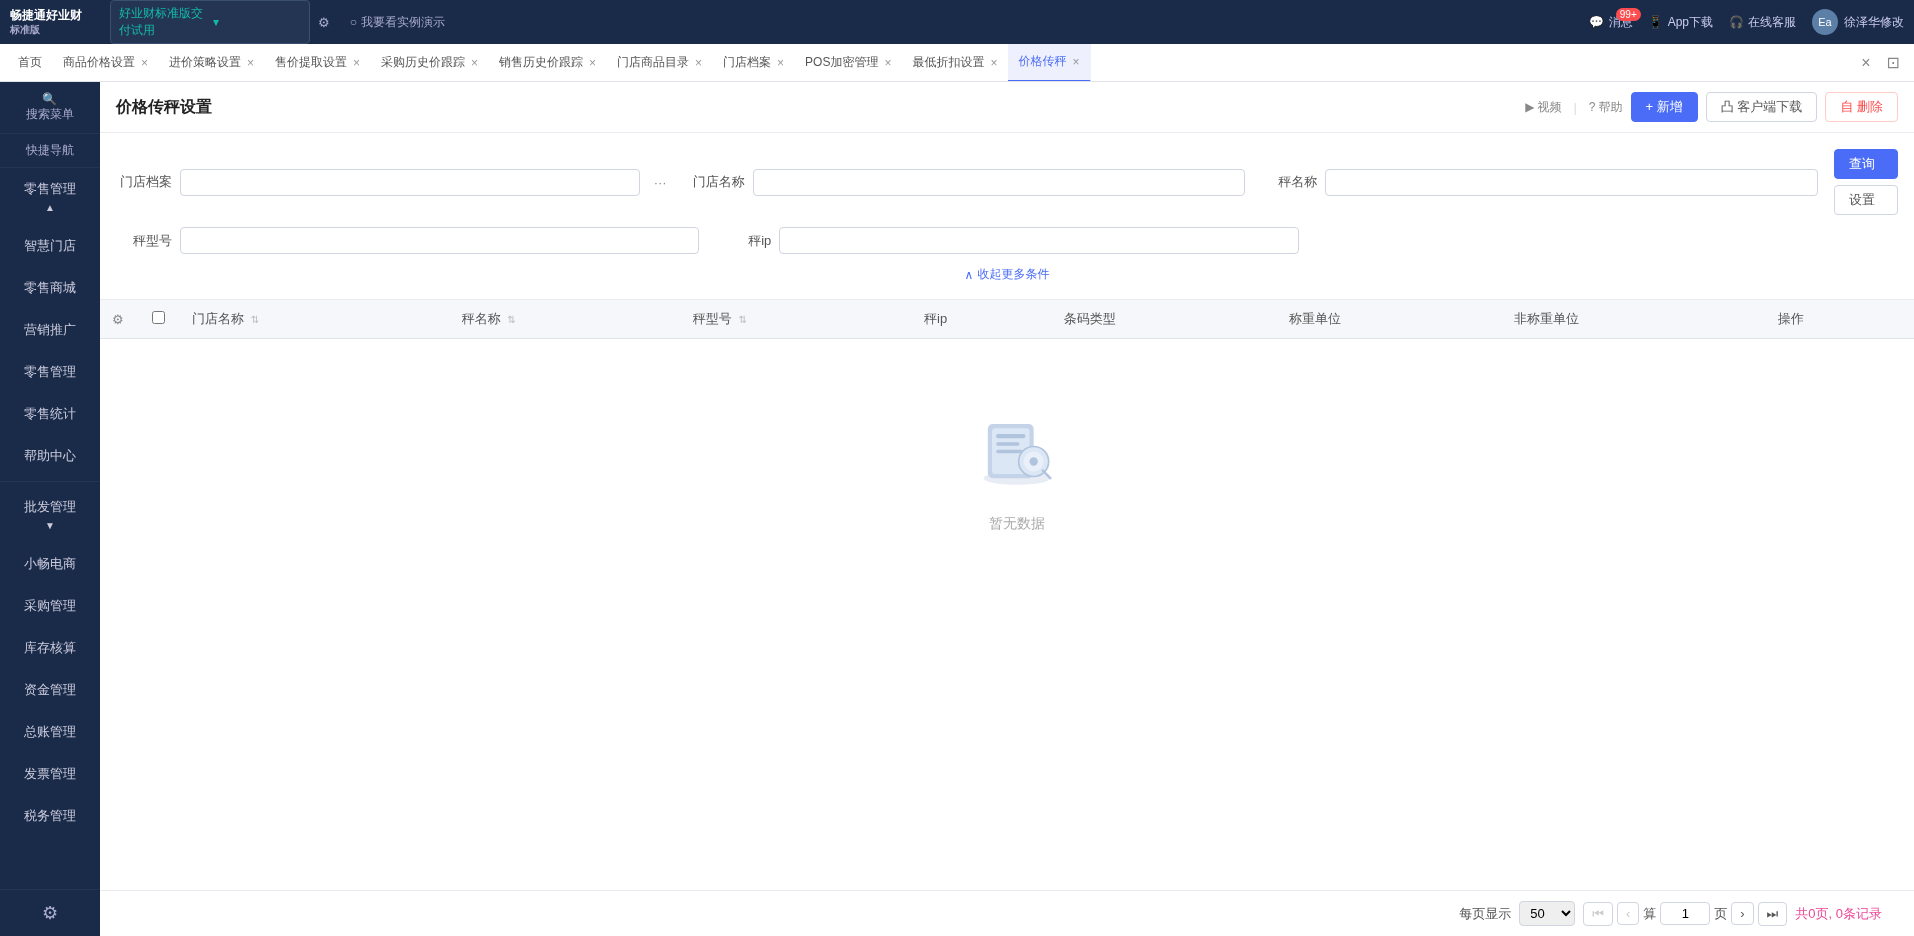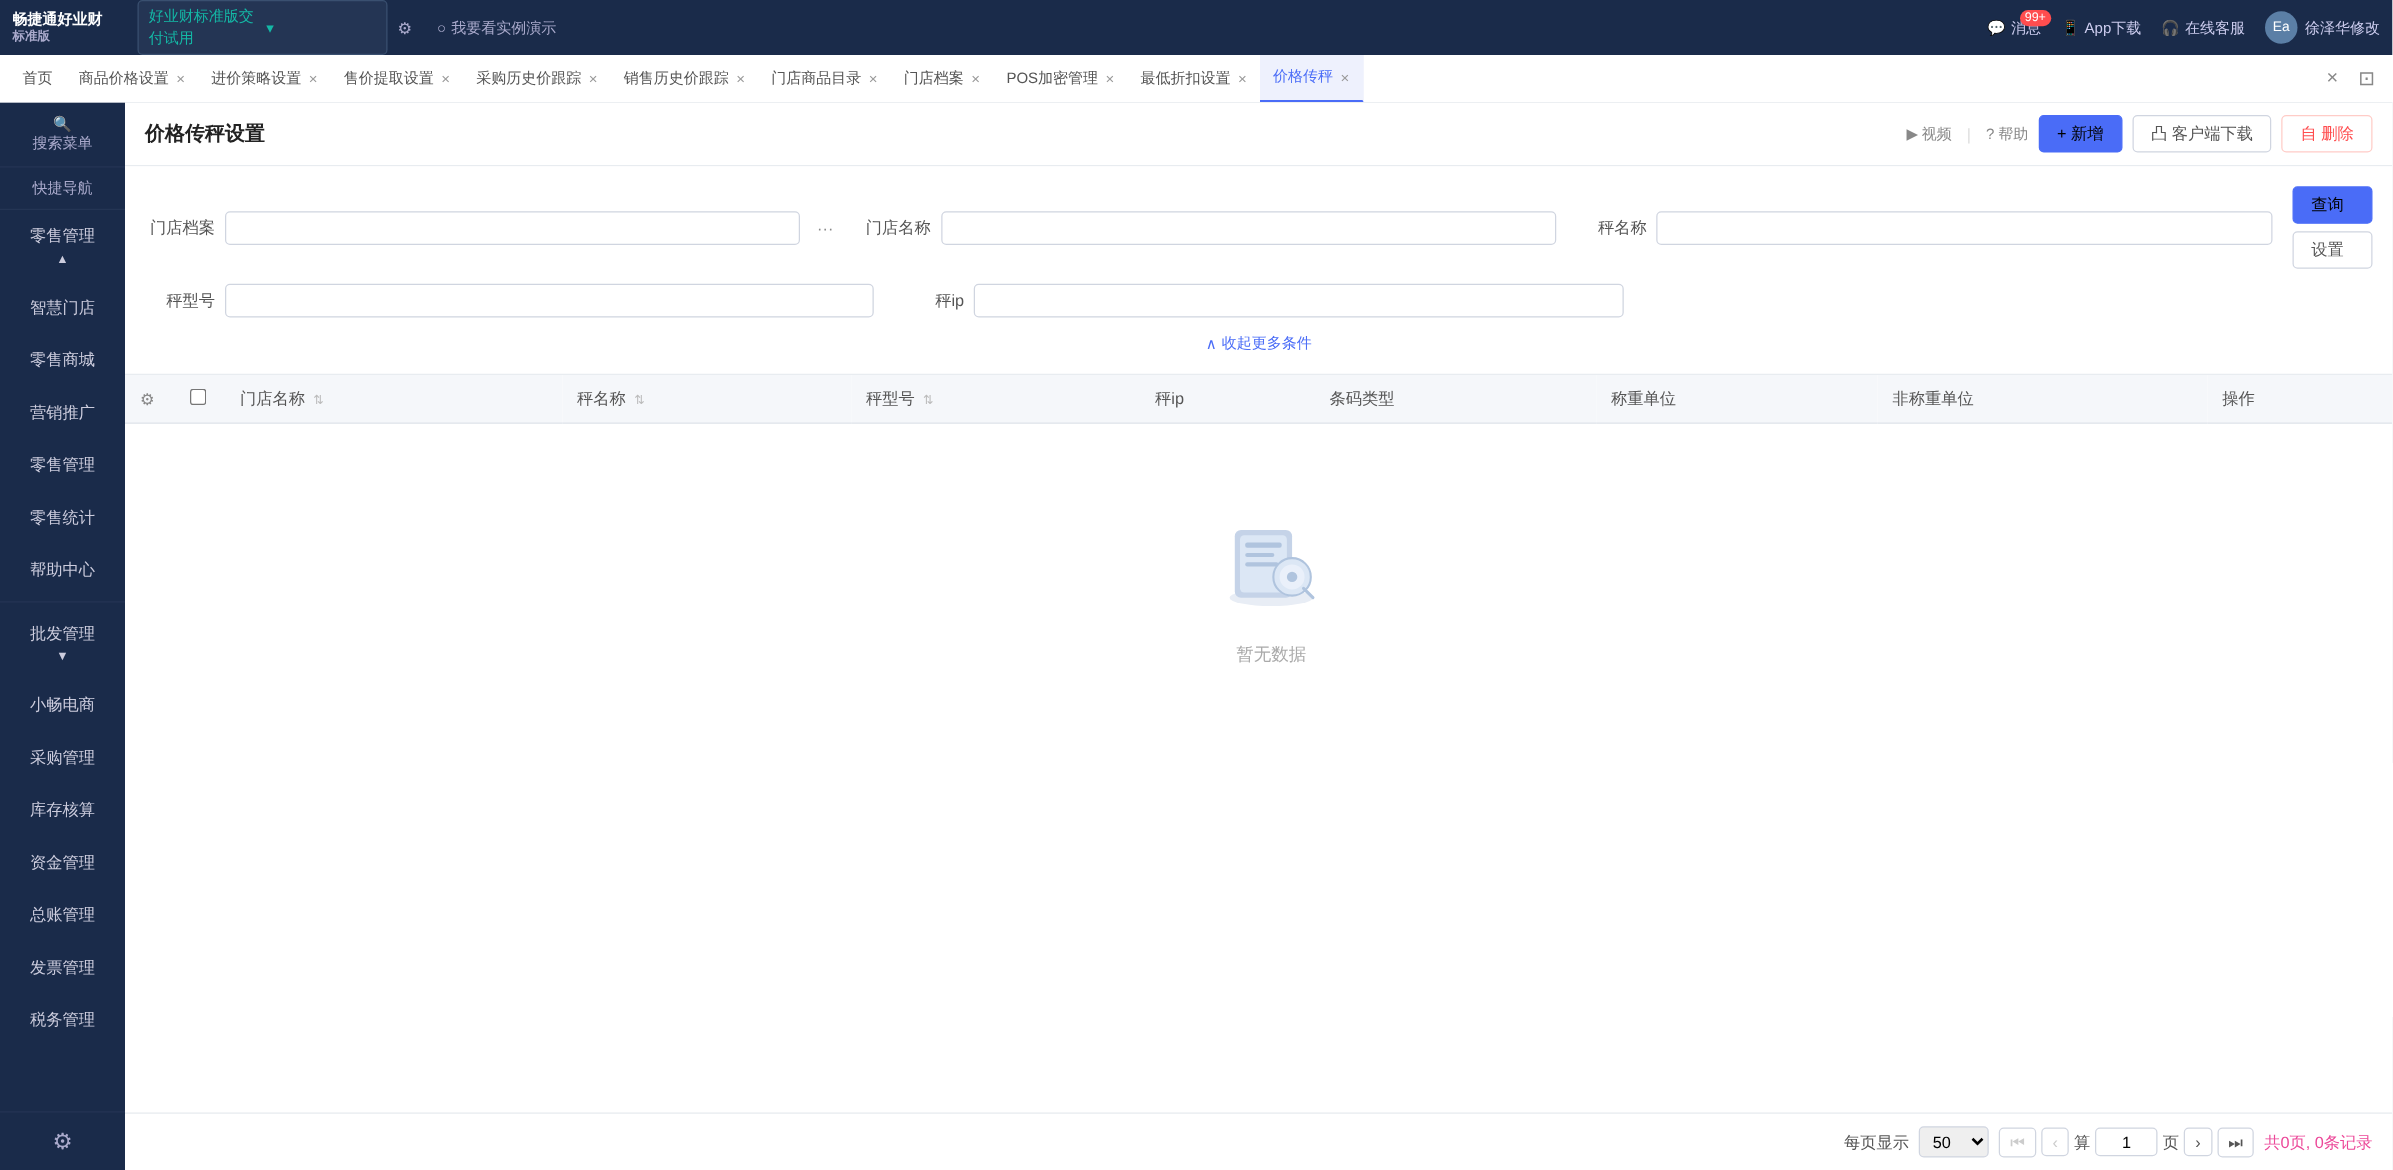--- a/index.html
+++ b/index.html
@@ -42,21 +42,21 @@
     .sidebar-bottom { margin-top: auto; padding: 12px 8px; font-size: 18px; color: #aac; text-align: center; cursor: pointer; border-top: 1px solid #243554; }
 
     
     .content { flex: 1; display: flex; flex-direction: column; overflow: hidden; background: #f0f2f5; }
     .content-header { background: #fff; padding: 10px 16px; display: flex; align-items: center; justify-content: space-between; border-bottom: 1px solid #e8ecf0; flex-shrink: 0; }
     .page-title { font-size: 16px; font-weight: 600; color: #222; }
     .header-actions { display: flex; align-items: center; gap: 8px; }
     .header-link { color: #888; font-size: 12px; cursor: pointer; display: flex; align-items: center; gap: 3px; }
     .divider-v { color: #ddd; margin: 0 4px; }
     .btn { border-radius: 4px; padding: 5px 14px; font-size: 13px; cursor: pointer; border: 1px solid transparent; display: flex; align-items: center; gap: 4px; }
-    .btn-primary { background: #4a6cf7; color: #000000; border-color: #4a6cf7; }
+    .btn-primary { background: #4a6cf7; color: #ffffff; border-color: #4a6cf7; }
     .btn-default { background: #fff; color: #555; border-color: #d0d5e0; }
     .btn-danger { background: #fff; color: #ff4d4f; border-color: #ffccc7; }
 
     
     .filter-area { background: #fff; padding: 16px; border-bottom: 1px solid #e8ecf0; flex-shrink: 0; }
     .filter-row { display: flex; align-items: center; gap: 16px; margin-bottom: 12px; }
     .filter-group { display: flex; align-items: center; gap: 8px; flex: 1; }
     .filter-label { font-size: 13px; color: #555; white-space: nowrap; min-width: 56px; text-align: right; }
     .filter-input { flex: 1; border: 1px solid #d0d5e0; border-radius: 4px; padding: 5px 8px; font-size: 13px; color: #333; outline: none; }
     .filter-ellipsis { color: #888; cursor: pointer; padding: 0 6px; }
@@ -72,21 +72,21 @@
     td { padding: 10px 12px; font-size: 13px; color: #333; border-bottom: 1px solid #f0f2f5; }
     .table-settings-icon { color: #888; cursor: pointer; }
     .sort-icon { color: #bbb; font-size: 10px; margin-left: 3px; }
 
     
     .empty-state { display: flex; flex-direction: column; align-items: center; justify-content: flex-start; padding: 60px 0; margin-left: 20px; }
     .empty-icon { width: 100px; height: 100px; margin-bottom: 16px; }
     .empty-text { color: #aaa; font-size: 14px; }
 
     
-    .pagination { background: #fff; border-top: 1px solid #e8ecf0; padding: 10px 16px; display: flex; align-items: center; justify-content: flex-end; gap: 8px; flex-shrink: 0; }
+    .pagination { background: #fff; border-top: 1px solid #e8ecf0; padding: 10px 32px; display: flex; align-items: center; justify-content: flex-end; gap: 8px; flex-shrink: 0; }
     .page-size-label { font-size: 13px; color: #555; }
     .page-size-select { border: 1px solid #d0d5e0; border-radius: 4px; padding: 3px 6px; font-size: 13px; }
     .page-nav { display: flex; align-items: center; gap: 4px; }
     .page-btn { border: 1px solid #d0d5e0; background: #fff; border-radius: 4px; padding: 3px 8px; cursor: pointer; font-size: 13px; color: #555; }
     .page-btn:disabled { color: #ccc; cursor: not-allowed; }
     .page-input { border: 1px solid #d0d5e0; border-radius: 4px; padding: 3px 8px; font-size: 13px; width: 50px; text-align: center; }
     .page-info { font-size: 13px; color: #ec4899; }
   </style>
 </head>
 <body>

